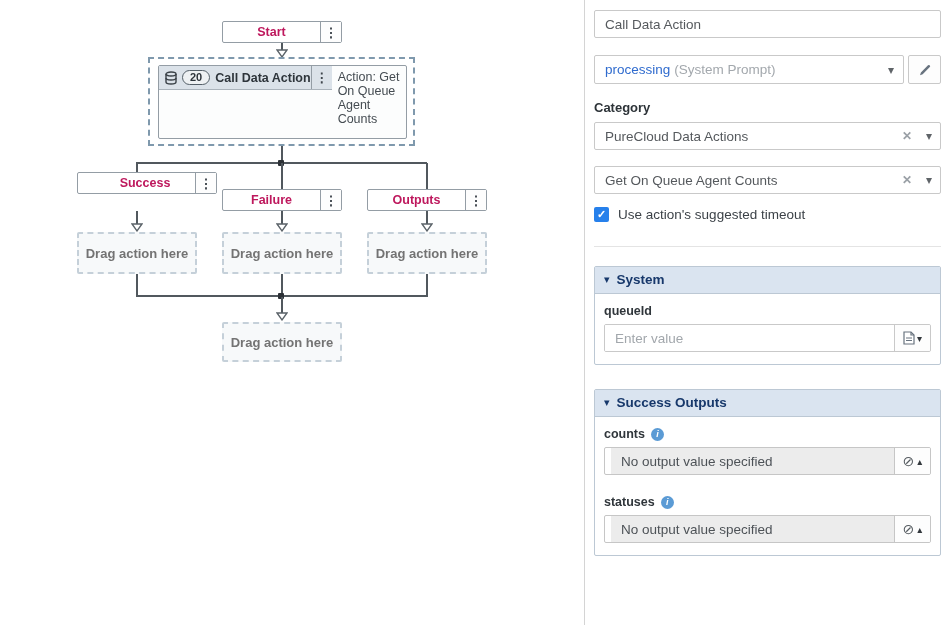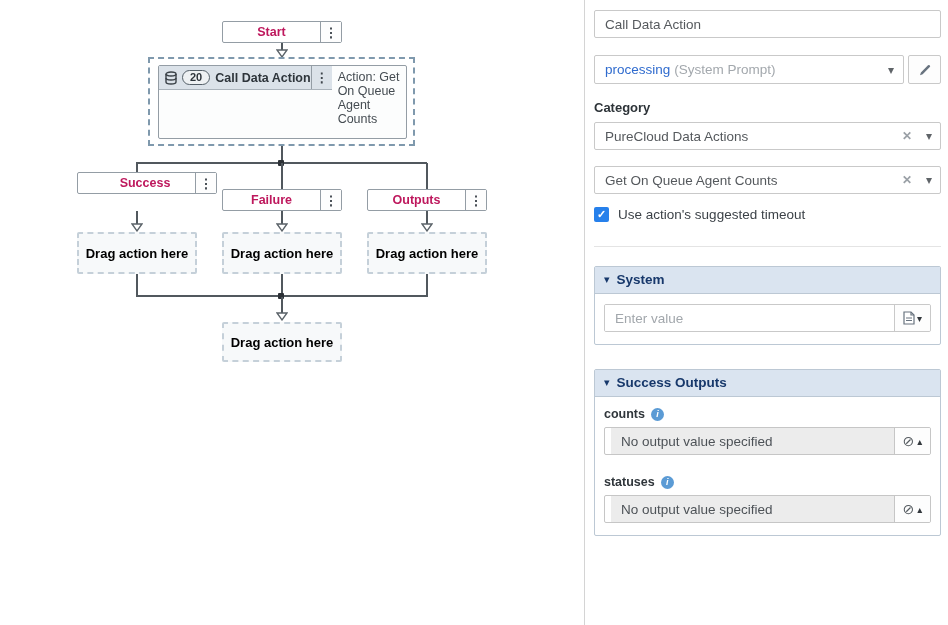--- a/index.html
+++ b/index.html
@@ -33,21 +33,21 @@
   #action-node .badge { border:1.4px solid #545f68; border-radius:8px; background:#eef1f3;
     font-size:11px; font-weight:bold; color:#2e353b; padding:0 7px; height:15px;
     line-height:13px; margin-right:5px; }
   #action-node .atitle { flex:1; font-size:12.5px; font-weight:bold; color:#2e353b; }
   #action-node .ahead .kebab { align-self:stretch; background:transparent; }
   #action-node .abody { flex:1; padding:4px 6px; font-size:12.5px; color:#454c52; }
 
   .drop-zone { position:absolute; width:120px; height:42px;
     border:2px dashed #c5d0d9; border-radius:2px; background:#f7f9fa;
     display:flex; align-items:center; justify-content:center;
-    font-size:13px; font-weight:bold; color:#000000; }
+    font-size:13px; font-weight:bold; color:#737373; }
 
   
   #panel { width:364px; height:625px; border-left:1px solid #d4d4d4;
     padding:10px 7px 0 9px; background:#fff; overflow:hidden; }
   .flabel { font-size:13px; font-weight:bold; color:#2d3338; margin-bottom:7px; }
   .tinput { width:100%; height:28px; border:1px solid #c9c9c9; border-radius:2px;
     padding:0 10px; font-size:13.5px; color:#55595d; background:#fff;
     font-family:"Liberation Sans", sans-serif; outline:none; margin-bottom:17px; }
   .combo { height:28px; border:1px solid #c9c9c9; border-radius:2px; background:#fff;
     display:flex; align-items:center; padding:0 8px 0 10px; font-size:13.5px;
@@ -219,20 +219,23 @@
 
     <hr class="div">
 
     
     <div class="section">
       <div class="sec-head">
         <span class="sec-caret">▾</span>
         <span class="sec-title">System</span>
       </div>
       <div class="sec-body">
+        <div class="io-label-row">
+          <span class="io-label">queueId</span>
+        </div>
         <div class="input-group">
           <input type="text" placeholder="Enter value" style="">
           <div class="ig-addon">
             <svg width="12" height="14" viewBox="0 0 12 14">
                 <path d="M1 1 h7 l3 3 v9 h-10 z" fill="#ffffff" stroke="#68737f" stroke-width="1.2"></path>
                 <path d="M8 1 v3 h3" fill="none" stroke="#68737f" stroke-width="1.2"></path>
                 <line x1="3" y1="7" x2="9" y2="7" stroke="#68737f" stroke-width="1.1"></line>
                 <line x1="3" y1="9.5" x2="9" y2="9.5" stroke="#68737f" stroke-width="1.1"></line>
               </svg>
             <span class="tiny-caret">▾</span>

